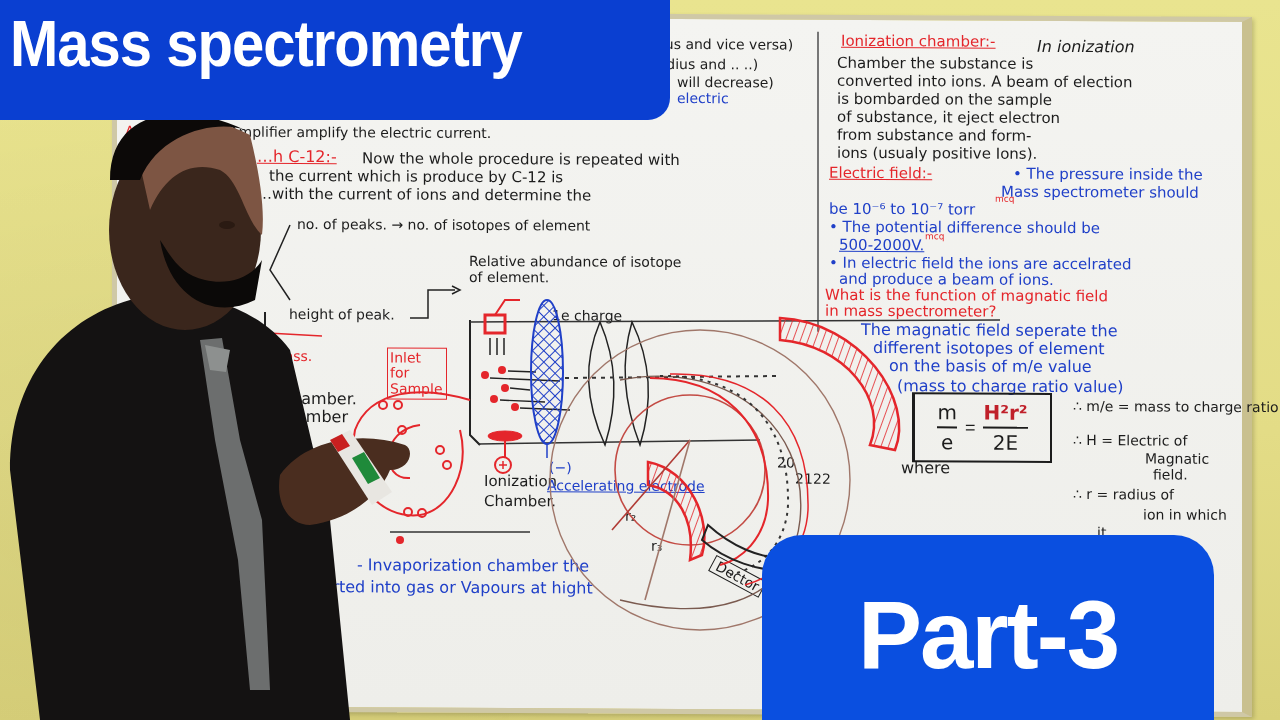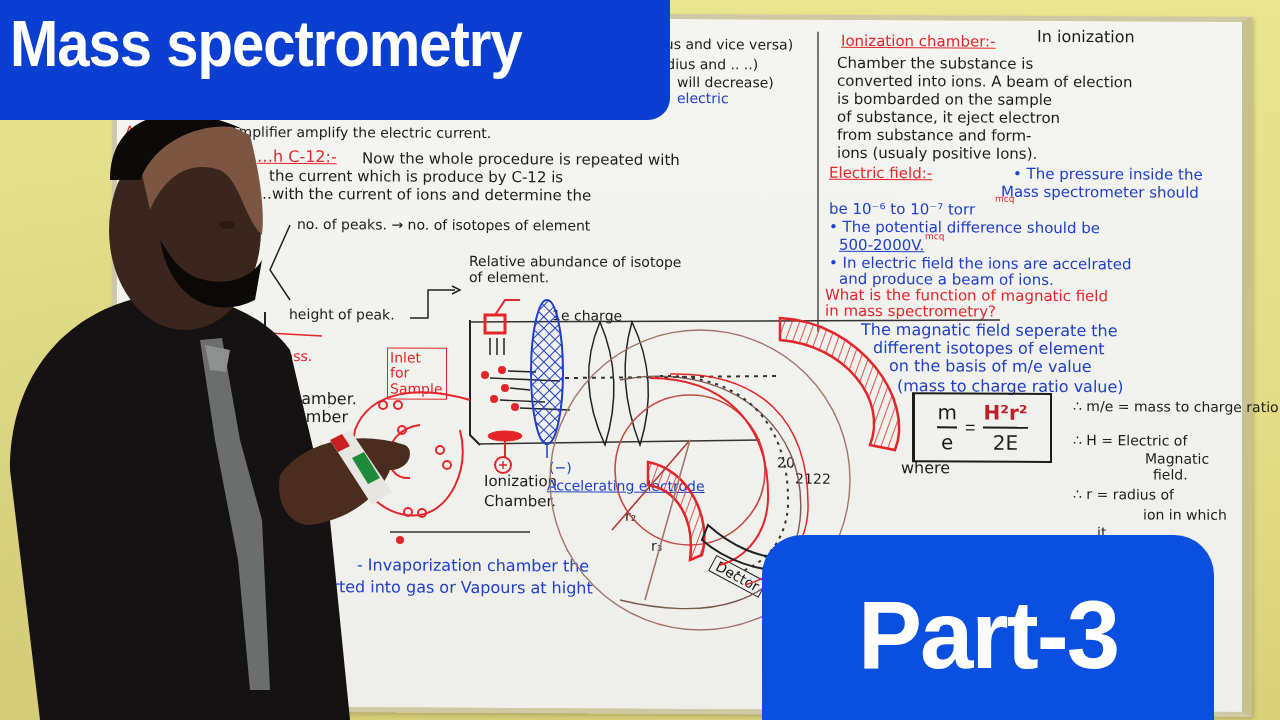--- a/index.html
+++ b/index.html
@@ -106,41 +106,41 @@
   <div class="hw blk sz14" style="left:678px;top:452px;">21</div>
   <div class="hw blk sz14" style="left:696px;top:452px;">22</div>
   <div class="hw blk sz14" style="left:592px;top:548px;border:1.5px solid #1c1c1c;padding:1px 4px;transform:rotate(28deg);">Dector</div>
 
   <div class="hw blu sz16" style="left:240px;top:540px;">- Invaporization chamber the</div>
   <div class="hw blu sz16" style="left:180px;top:562px;">…verted into gas or Vapours at hight</div>
 
   <div class="divider" style="left:700px;top:12px;height:300px;"></div>
 
   <div class="hw red sz15 u" style="left:724px;top:14px;">Ionization chamber:-</div>
-  <div class="hw blk sz16" style="left:920px;top:8px;">In ionization</div>
+  <div class="hw blk sz16" style="left:920px;top:18px;font-style:italic;">In ionization</div>
   <div class="hw blk sz15" style="left:720px;top:36px;">Chamber the substance is</div>
   <div class="hw blk sz15" style="left:720px;top:54px;">converted into ions. A beam of election</div>
   <div class="hw blk sz15" style="left:720px;top:72px;">is bombarded on the sample</div>
   <div class="hw blk sz15" style="left:720px;top:90px;">of substance, it eject electron</div>
   <div class="hw blk sz15" style="left:720px;top:108px;">from substance and form-</div>
   <div class="hw blk sz15" style="left:720px;top:126px;">ions (usualy positive Ions).</div>
 
   <div class="hw red sz15 u" style="left:712px;top:146px;">Electric field:-</div>
   <div class="hw blu sz15" style="left:896px;top:146px;">• The pressure inside the</div>
   <div class="hw blu sz15" style="left:884px;top:164px;">Mass spectrometer should</div>
   <div class="hw blu sz15" style="left:712px;top:182px;">be 10⁻⁶ to 10⁻⁷ torr</div>
   <div class="hw red" style="left:878px;top:174px;font-size:9px;">mcq</div>
   <div class="hw blu sz15" style="left:712px;top:200px;">• The potential difference should be</div>
   <div class="hw blu sz15 u" style="left:722px;top:218px;">500-2000V.</div>
   <div class="hw red" style="left:808px;top:212px;font-size:9px;">mcq</div>
   <div class="hw blu sz15" style="left:712px;top:236px;">• In electric field the ions are accelrated</div>
   <div class="hw blu sz15" style="left:722px;top:252px;">and produce a beam of ions.</div>
 
   <div class="hw red sz15" style="left:708px;top:268px;">What is the function of magnatic field</div>
-  <div class="hw red sz15" style="left:708px;top:284px;">in mass spectrometry?</div>
+  <div class="hw red sz15" style="left:708px;top:284px;">in mass spectrometer?</div>
   <div class="hw blu sz16" style="left:744px;top:302px;">The magnatic field seperate the</div>
   <div class="hw blu sz16" style="left:756px;top:320px;">different isotopes of element</div>
   <div class="hw blu sz16" style="left:772px;top:338px;">on the basis of m/e value</div>
   <div class="hw blu sz16" style="left:780px;top:358px;">(mass to charge ratio value)</div>
 
   <div class="formula-box" style="left:795px;top:372px;">
     <div class="frac">
       <span>m</span>
       <span class="bar"></span>
       <span>e</span>

